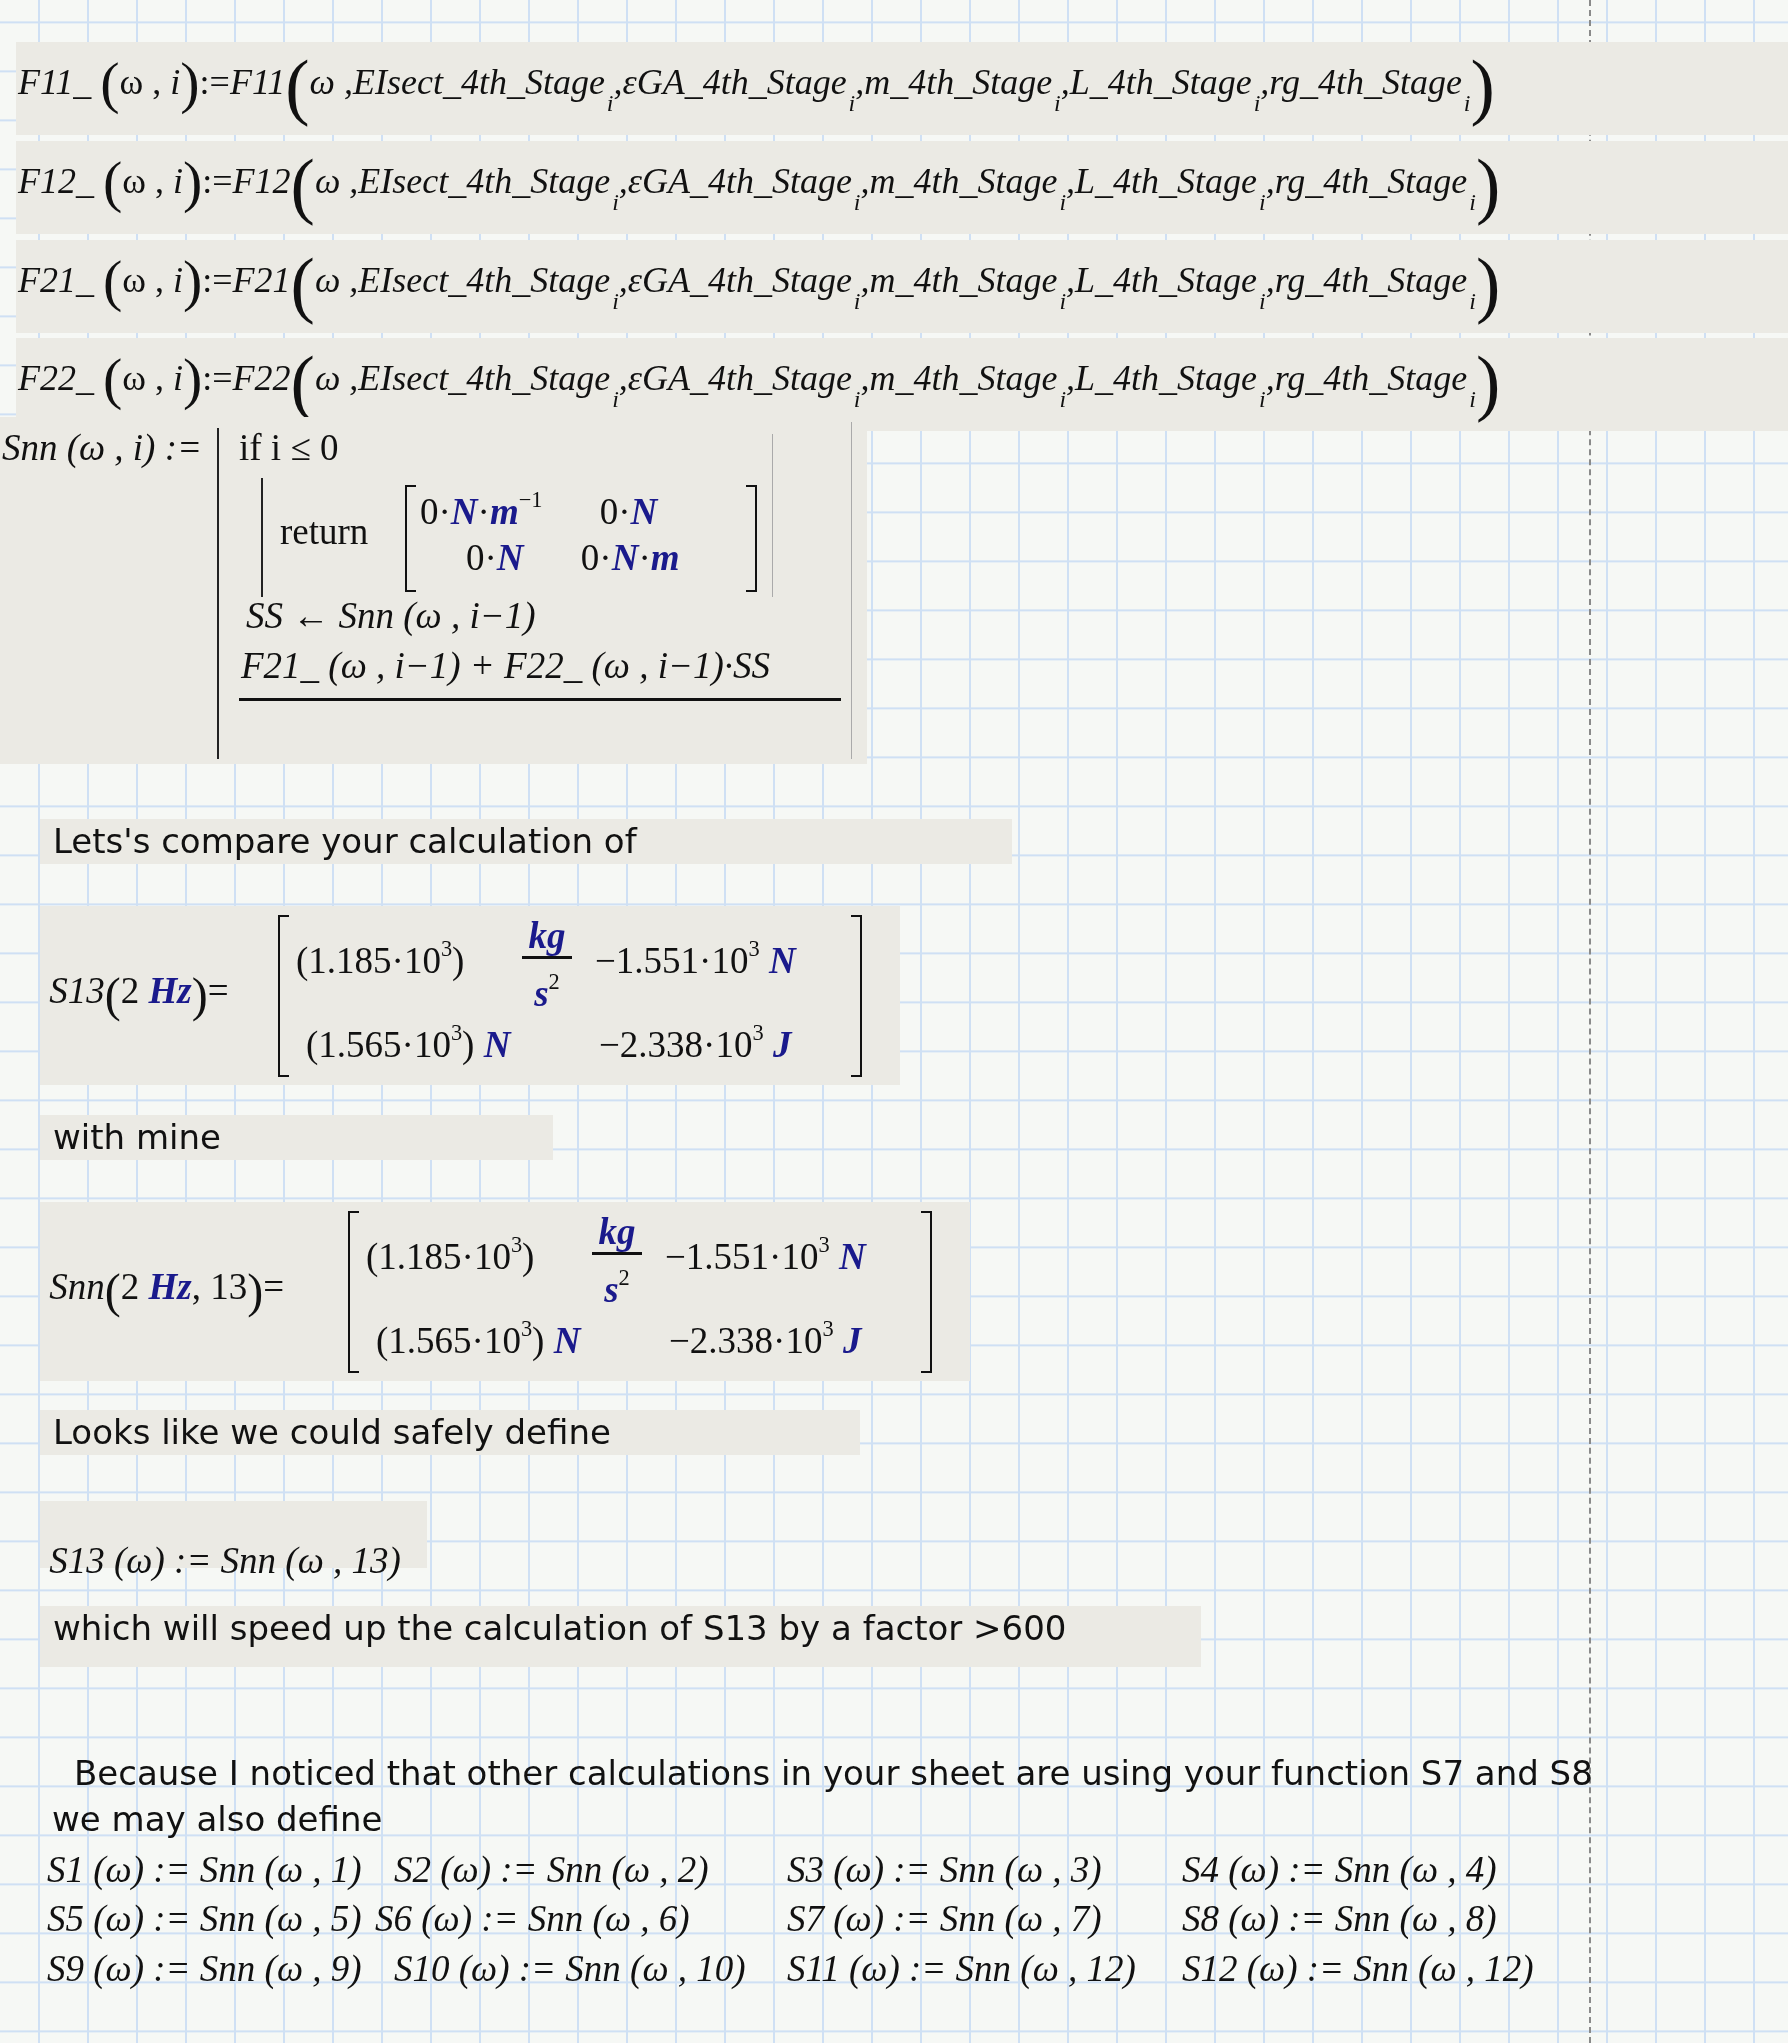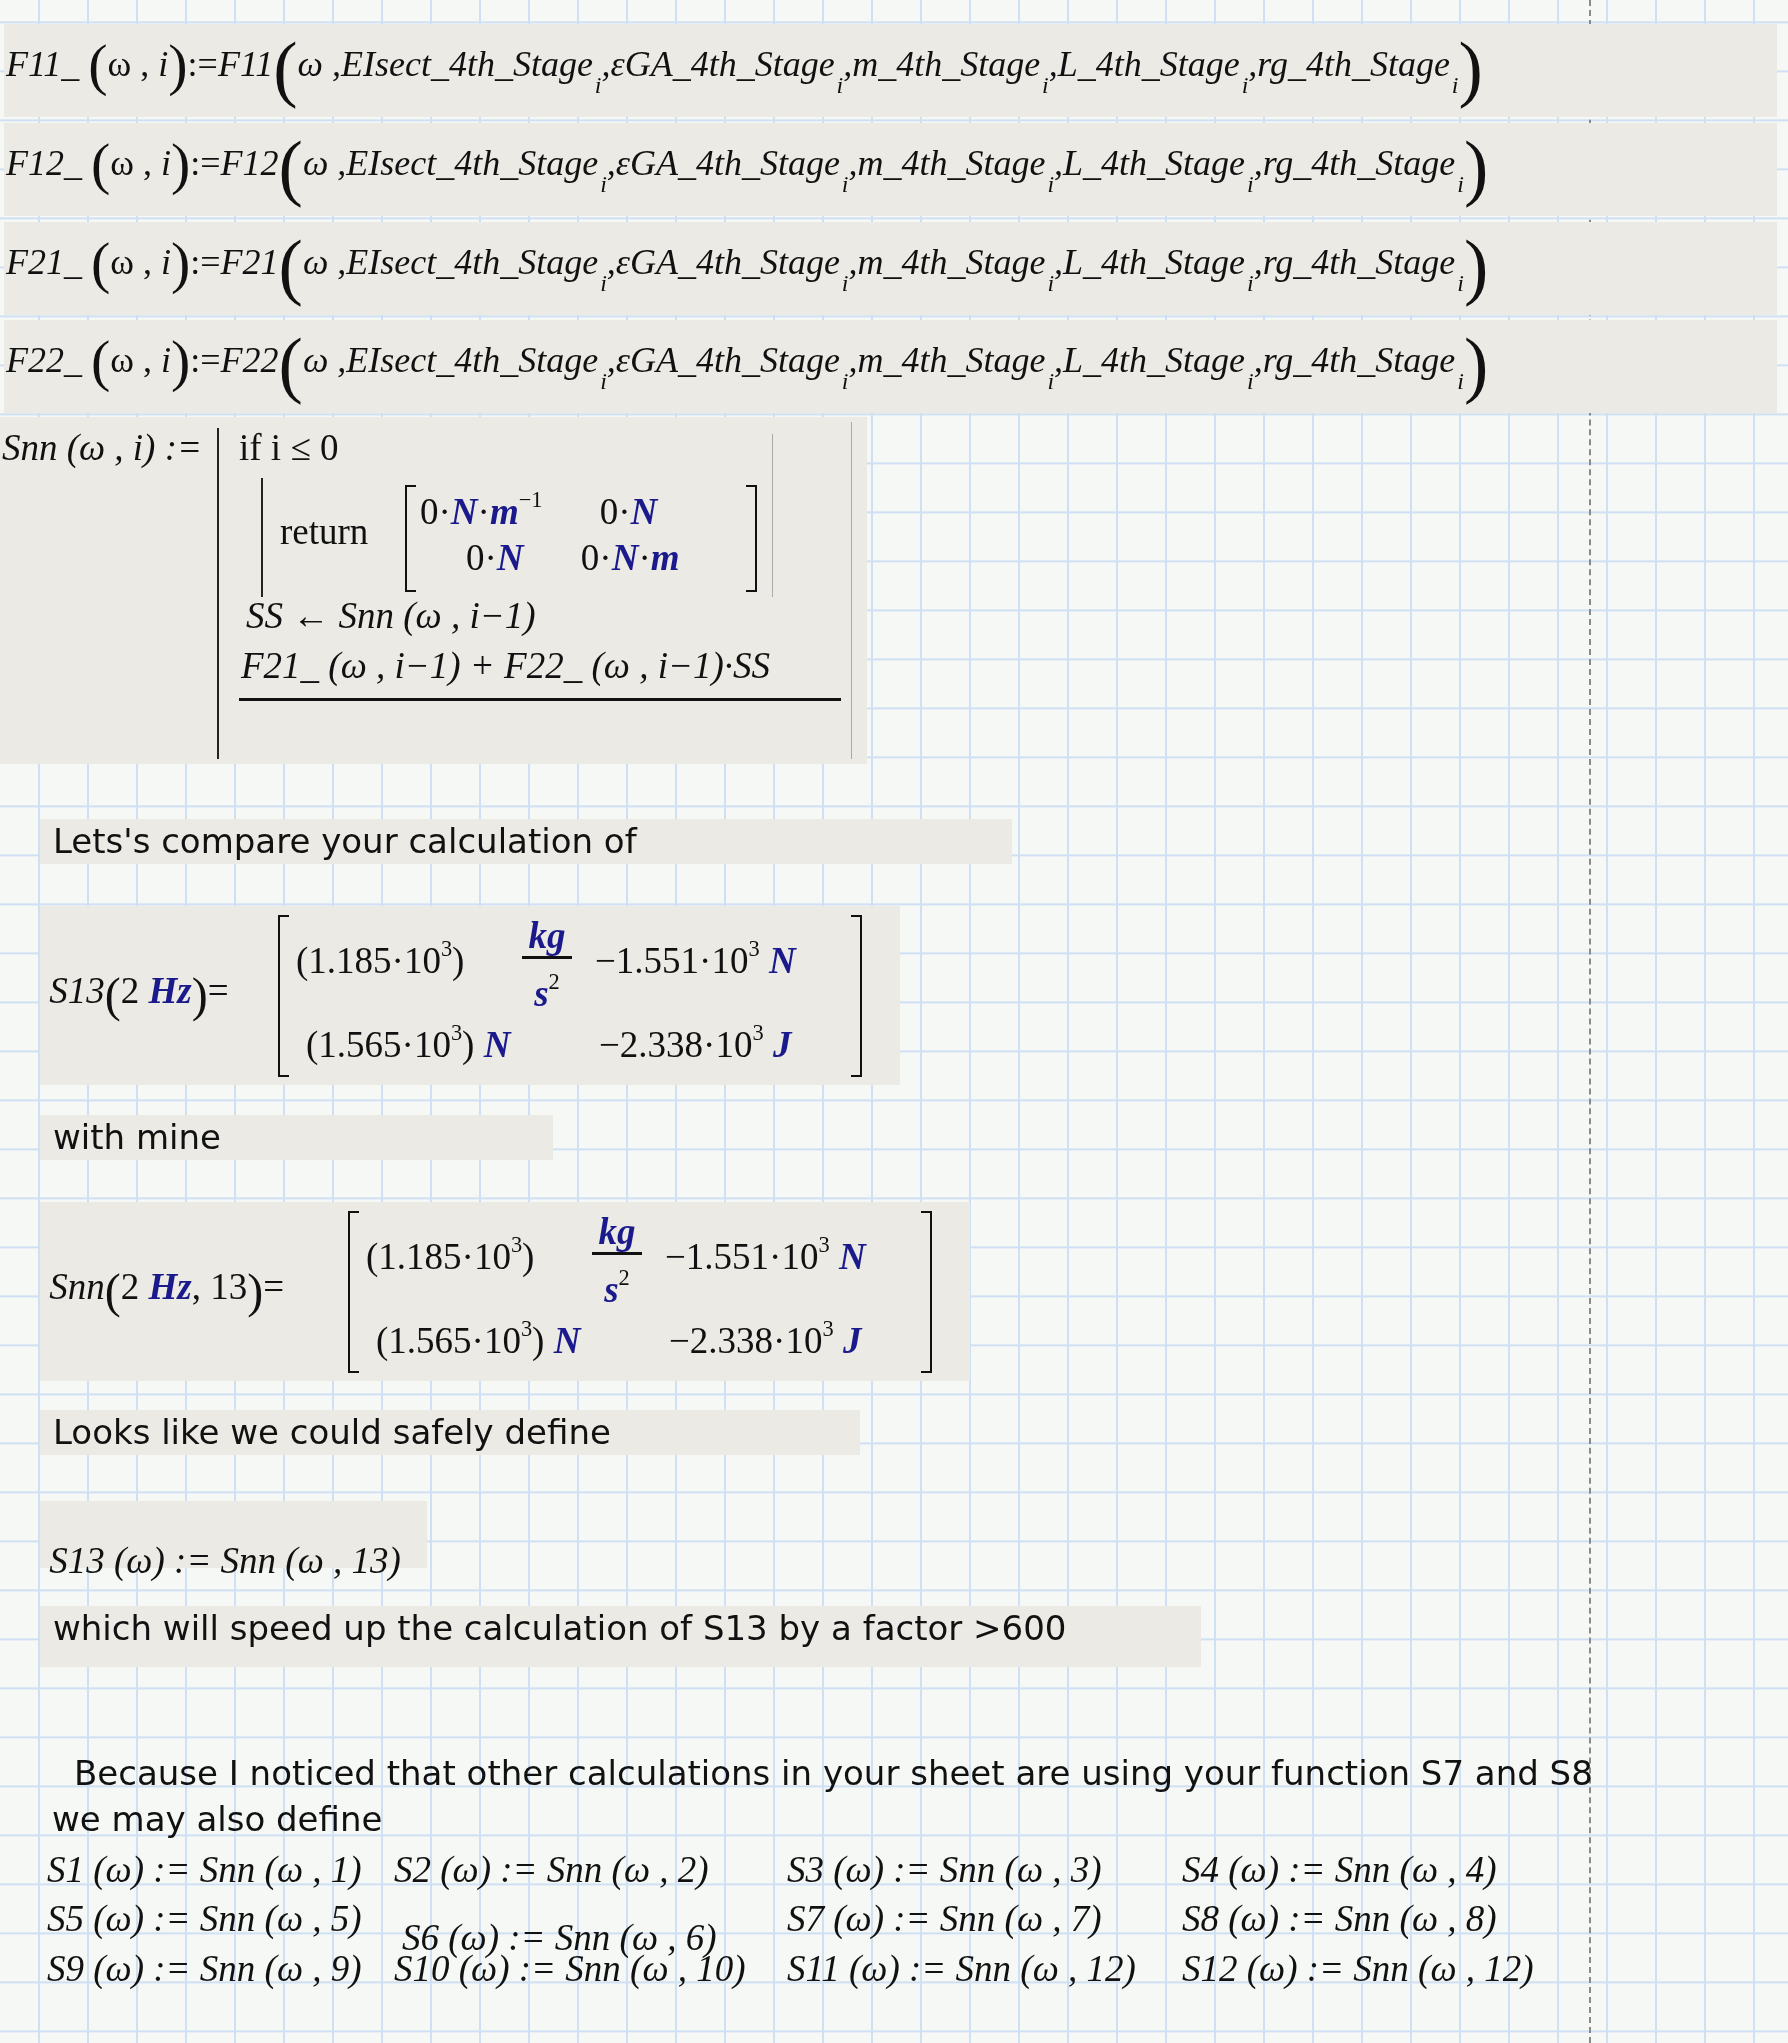--- a/index.html
+++ b/index.html
@@ -20,21 +20,21 @@
   }
   .region { position:absolute; background:#ebeae4; }
   .math { font-family:"Liberation Serif", "DejaVu Serif", serif; font-style:italic; font-size:37px; white-space:nowrap; }
   .up { font-style:normal; }
   .unit { color:#1a1a8c; font-weight:bold; font-style:italic; }
   .sub { font-size:24px; vertical-align:-17px; margin-left:1.9px; }
   .sup { font-size:22.4px; vertical-align:17px; }
   .bigp { font-size:58px; font-style:normal; font-weight:200; vertical-align:-7.5px; line-height:0; }
   .txt { font-family:"DejaVu Sans", sans-serif; font-size:34px; position:absolute; white-space:nowrap; }
 
-  .fdef { left:4px; width:1773px; height:93px; display:flex; align-items:center; padding-left:1.9px; box-sizing:border-box; }
+  .fdef { left:16px; width:1773px; height:93px; display:flex; align-items:center; padding-left:1.9px; box-sizing:border-box;margin-top:18px; }
   .fdef .math { font-size:36px; }
 
   
   .prog { left:0; top:417px; width:867px; height:347px; }
   .prog .lhs { position:absolute; left:1.9px; top:17px; }
   .prog .bar2 { position:absolute; border-left:2.8px double #222; width:0; }
   .prog .line { position:absolute; }
   .prog .right-bar { position:absolute; border-left:1.9px solid #aaa; }
   .matbr { position:absolute; border:2.8px solid #111; width:9.3px; }
   .frac-line { position:absolute; height:2.8px; background:#111; }
@@ -167,21 +167,21 @@
 
 <div class="txt" style="left:52px; top:1753px;margin-left:22px;">Because I noticed that other calculations in your sheet are using your function S7 and S8</div>
 <div class="txt" style="left:52px; top:1799px;">we may also define</div>
 
 <div class="defs-grid">
   <div class="math def-cell" style="left:0; top:0;">S1 (ω) := Snn (ω , 1)</div>
   <div class="math def-cell" style="left:347px; top:0;">S2 (ω) := Snn (ω , 2)</div>
   <div class="math def-cell" style="left:740px; top:0;font-family:Liberation Serif, serif;">S3 (ω) := Snn (ω , 3)</div>
   <div class="math def-cell" style="left:1135px; top:0;">S4 (ω) := Snn (ω , 4)</div>
   <div class="math def-cell" style="left:0; top:49px;">S5 (ω) := Snn (ω , 5)</div>
-  <div class="math def-cell" style="left:355px; top:49px;margin-top:19px;">S6 (ω) := Snn (ω , 6)</div>
+  <div class="math def-cell" style="left:328px; top:49px;">S6 (ω) := Snn (ω , 6)</div>
   <div class="math def-cell" style="left:740px; top:49px;">S7 (ω) := Snn (ω , 7)</div>
   <div class="math def-cell" style="left:1135px; top:49px;">S8 (ω) := Snn (ω , 8)</div>
   <div class="math def-cell" style="left:0; top:99px;">S9 (ω) := Snn (ω , 9)</div>
   <div class="math def-cell" style="left:347px; top:99px;">S10 (ω) := Snn (ω , 10)</div>
   <div class="math def-cell" style="left:740px; top:99px;">S11 (ω) := Snn (ω , 12)</div>
   <div class="math def-cell" style="left:1135px; top:99px;">S12 (ω) := Snn (ω , 12)</div>
 </div>
 
 
 </body></html>

